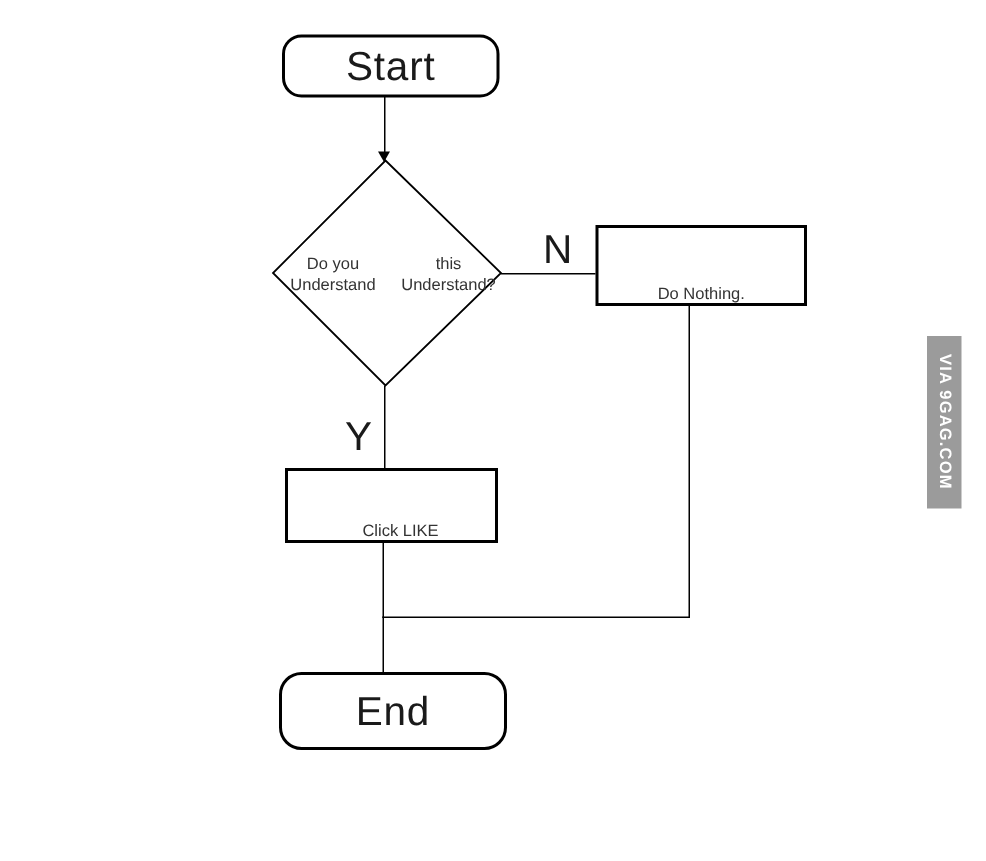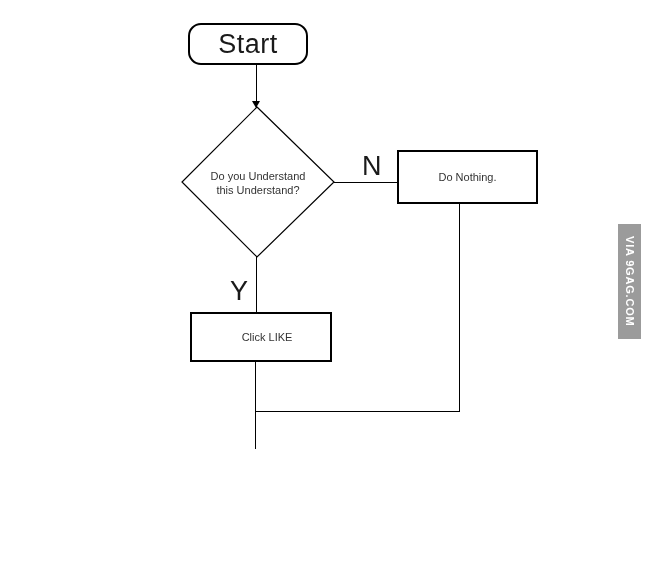--- a/index.html
+++ b/index.html
@@ -6,29 +6,29 @@
   .canvas {
     position:relative; width:657px; height:574px; background:#ffffff;
     font-family:"Liberation Sans", sans-serif; overflow:hidden;
   }
   .node {
     position:absolute; background:#ffffff; border:2px solid #000;
     box-sizing:border-box; display:flex; align-items:center; justify-content:center;
     text-align:center;
   }
   .terminal { border-radius:13px; font-size:27px; color:#1a1a1a; letter-spacing:0.5px; }
-  .process  { font-size:11px; color:#333; }
+  .process  { font-size:11px; color:#333;align-items:flex-end; }
   .hline, .vline { position:absolute; background:#000; }
   .vline { width:1px; }
   .hline { height:1px; }
   .diamond-wrap { position:absolute; left:181px; top:106px; width:154px; height:153px; }
   .diamond-wrap svg { position:absolute; left:0; top:0; }
   .diamond-label {
     position:absolute; left:0; top:0; width:100%; height:100%;
-    display:flex; flex-direction:column; align-items:center; justify-content:center;
+    display:flex; flex-direction:row; align-items:center; justify-content:center;
     font-size:11px; line-height:14px; color:#333; text-align:center;
   }
   .arrowhead-down {
     position:absolute; width:0; height:0;
     border-left:4px solid transparent; border-right:4px solid transparent;
     border-top:7px solid #000;
   }
   .branch-label { position:absolute; font-size:27px; color:#1a1a1a; }
   .watermark {
     position:absolute; left:618px; top:224px; width:23px; height:115px;
@@ -56,32 +56,35 @@
       <polygon points="76,1 153,76 76,151 1,76" fill="#ffffff" stroke="#000000" stroke-width="1.2"></polygon>
     </svg>
     <div class="diamond-label">
       <span>Do you Understand</span>
       <span>this Understand?</span>
     </div>
   </div>
 
   <div class="arrowhead-down" style="left:252px; top:101px;"></div>
 
-  <div class="node terminal" style="left:188px; top:23px;  width:120px; height:42px;">
+  <div class="node terminal" style="left:188px; top:23px;  width:145px; height:42px;">
     <span>Start</span>
   </div>
 
   <div class="node process" style="left:397px; top:150px; width:141px; height:54px;">
     <span>Do Nothing.</span>
   </div>
 
   <div class="node process" style="left:190px; top:312px; width:142px; height:50px;padding-left:12px;">
     <span>Click LIKE</span>
   </div>
 
+  <div class="node terminal" style="left:186px; top:448px; width:152px; height:52px; border-radius:15px;">
+    <span>End</span>
+  </div>
 
   <div class="branch-label" style="left:362px; top:151px;">N</div>
   <div class="branch-label" style="left:230px; top:276px;">Y</div>
 
   <div class="watermark">
     <span>VIA 9GAG.COM</span>
   </div>
 
 </div>
 

